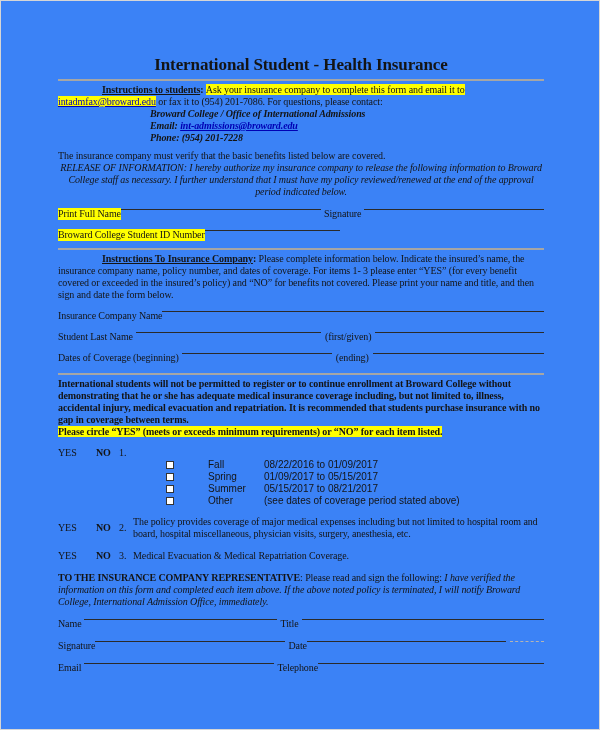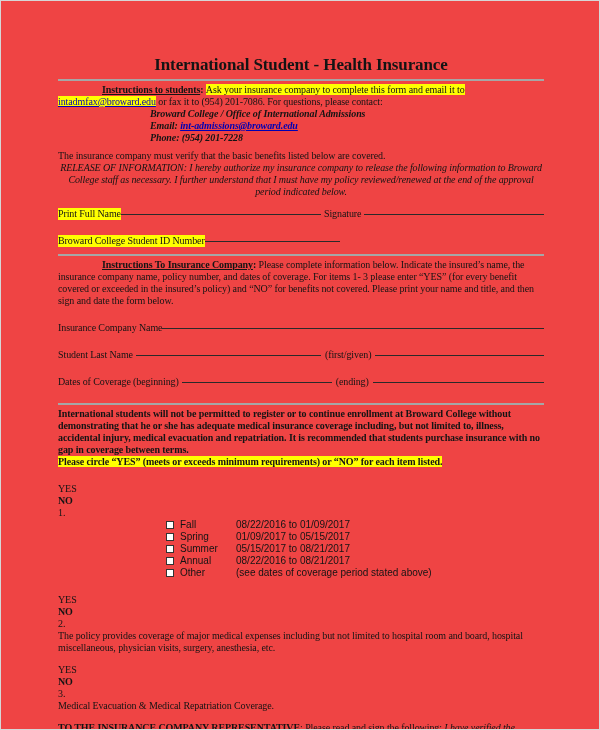--- a/index.html
+++ b/index.html
@@ -1,49 +1,49 @@
 <!DOCTYPE html>
 <html><head>
 <meta charset="utf-8">
 <style>
   * { box-sizing: border-box; }
   html,body { margin:0; padding:0; background:#fff; }
   .page {
     width:600px; height:730px; overflow:hidden; position:relative;
-    border:1px solid #d6d6d6; background:#ef4444;
+    border:1px solid #d6d6d6; background:#3b82f6;
     font-family:"Liberation Serif", serif; font-size:10px; line-height:12px;
     color:#141414; letter-spacing:-0.1px;
   }
   .content { padding:54px 55px 0 57px; }
   h1.title { font-size:17px; line-height:20px; font-weight:bold; text-align:center; margin:0 0 4px 0; }
   .sep { height:2px; background:#a6a6a6; border:0; margin:0 0 3px 0; }
   p { margin:0; }
   .b { font-weight:bold; }
   .i { font-style:italic;text-align:center; }
   .u { text-decoration:underline;margin-left:44px; }
   .hl { background:#ffff00; }
   a.link { color:#0000b4; text-decoration:underline; cursor:pointer; }
-  .contact { margin-left:92px; font-weight:bold; font-style:italic; } .mt6{margin-top:6px;} .mt7{margin-top:7px;} .mt9{margin-top:15px;}
+  .contact { margin-left:92px; font-weight:bold; font-style:italic; } .mt6{margin-top:6px;} .mt7{margin-top:7px;} .mt9{margin-top:9px;}
   .mt10{margin-top:10px;}
-  .frow { display:flex; align-items:center; }
+  .frow { display:flex; align-items:flex-start; }
   .frow .lbl { white-space:nowrap; }
   .fline { display:inline-block; height:2px; border-bottom:1px solid #2a2a2a; }
   .grow { flex:1; }
   .w200{width:200px;} .w135{width:135px;} .w185{width:185px;} .w150{width:150px;}
   .w190{width:190px;} .w193{width:193px;}
   .gap3{margin-right:3px;} .lgap3{margin-left:3px;} .pad-side{margin:0 4px;}
-  .item-row { display:flex; align-items:flex-start;flex-direction:column; }
+  .item-row { display:flex; align-items:center; }
   .yes-col { width:38px; flex:none; }
   .no-col  { width:23px; flex:none;font-weight:bold; }
   .num-col { width:14px; flex:none; }
   .itext   { flex:1; }
   .periods { margin-left:108px; font-family:"Liberation Sans", sans-serif; font-size:10px; line-height:12px; letter-spacing:0; }
   .period-row { display:flex; align-items:center; height:12px; }
   .cb { width:8px; height:8px; border:1px solid #333; background:#fff; flex:none; margin-right:6px; }
-  .plabel { width:56px; flex:none; }
+  .plabel { width:56px; flex:none;margin-left:28px; }
   .faint { display:inline-block; height:2px; width:34px; border-bottom:1px dashed #b4b4b4; margin-left:4px; flex:none; }
 </style>
 </head>
 <body>
 
 <div class="page">
   <div class="content">
 
     <h1 class="title">International Student - Health Insurance</h1>
     <div class="sep"></div>
@@ -117,25 +117,20 @@
         <span class="plabel">Spring</span>
         <span>01/09/2017 to 05/15/2017</span>
       </div>
       <div class="period-row">
         <span class="cb"></span>
         <span class="plabel">Summer</span>
         <span>05/15/2017 to 08/21/2017</span>
       </div>
       <div class="period-row">
         <span class="cb"></span>
-        <span class="plabel">Annual</span>
-        <span>08/22/2016 to 08/21/2017</span>
-      </div>
-      <div class="period-row">
-        <span class="cb"></span>
         <span class="plabel">Other</span>
         <span>(see dates of coverage period stated above)</span>
       </div>
     </div>
 
     <div class="item-row mt9">
       <span class="yes-col">YES</span>
       <span class="no-col">NO</span>
       <span class="num-col">2.</span>
       <span class="itext">The policy provides coverage of major medical expenses including but not limited to hospital room and board, hospital miscellaneous, physician visits, surgery, anesthesia, etc.</span>

